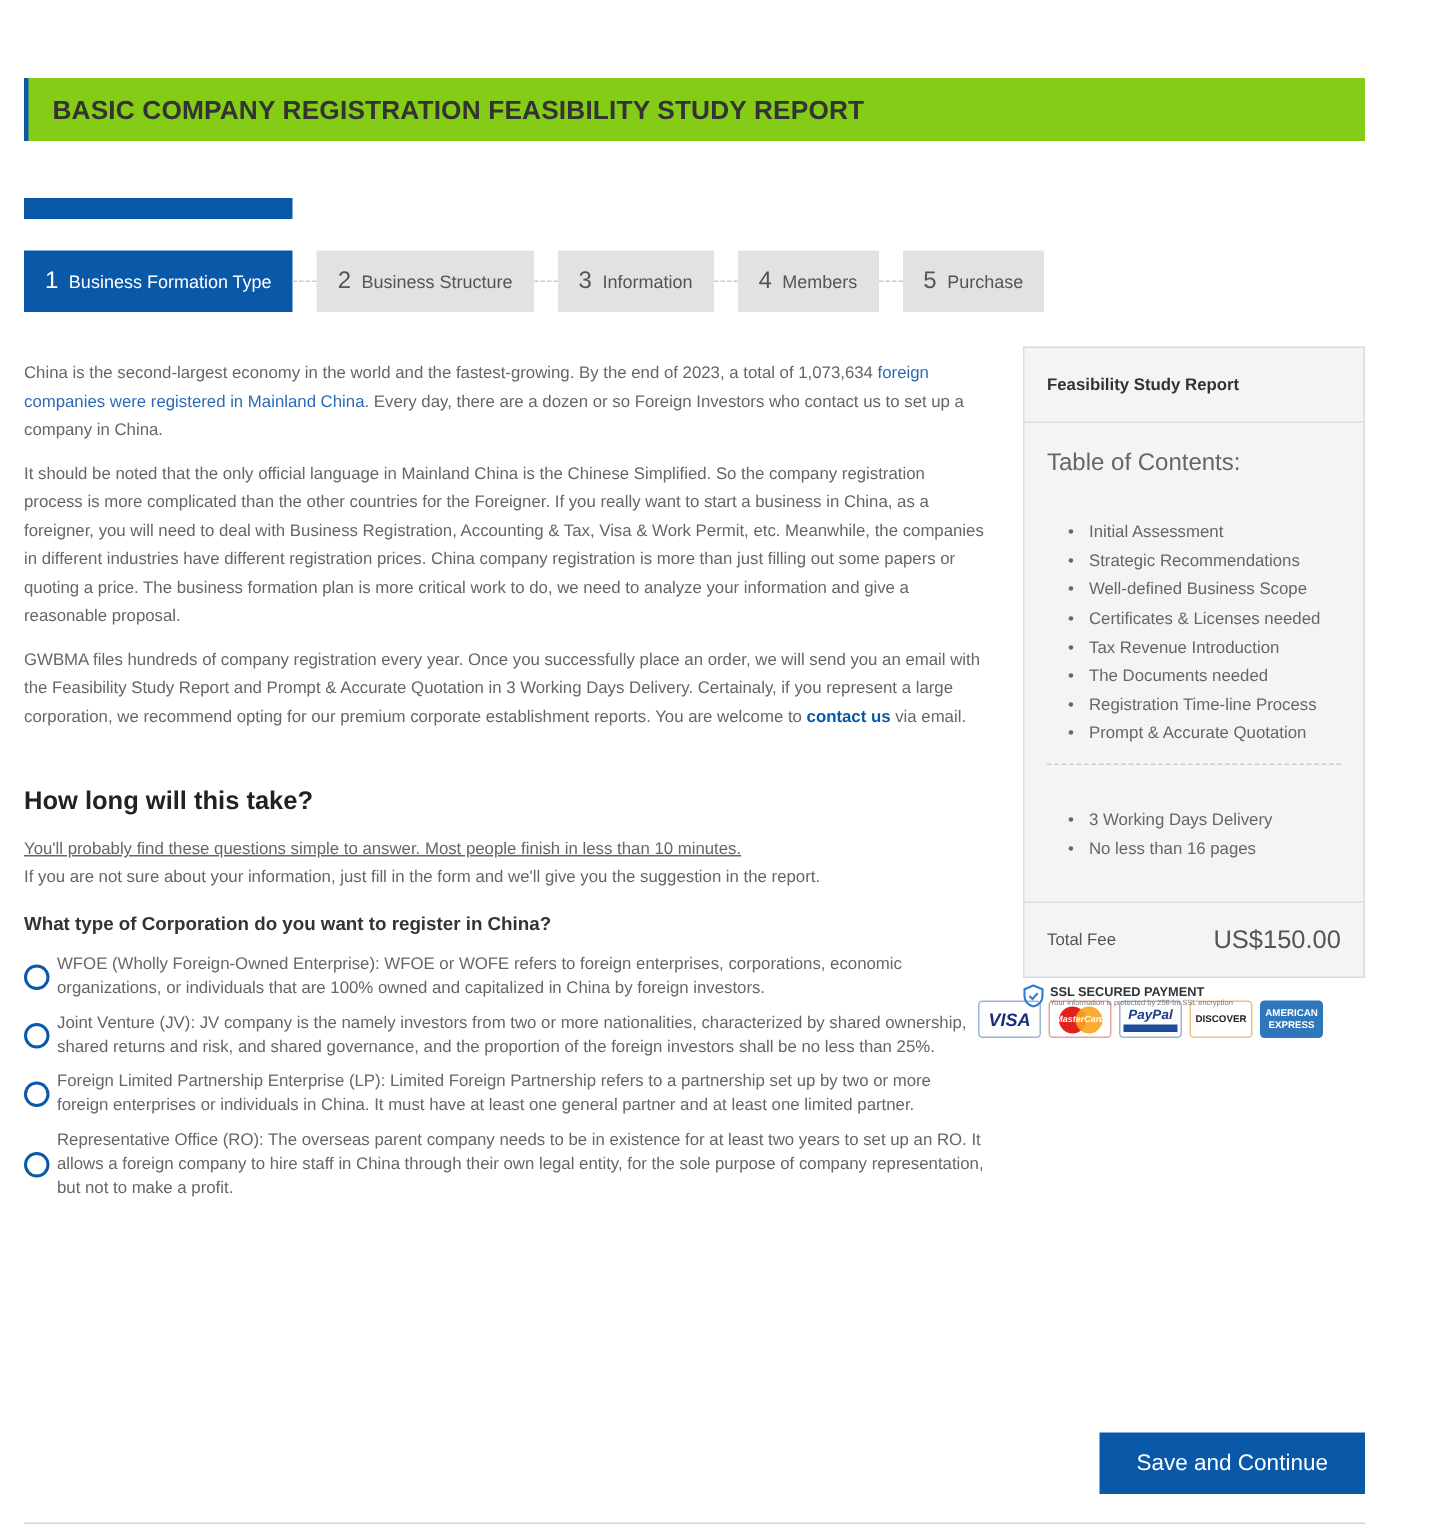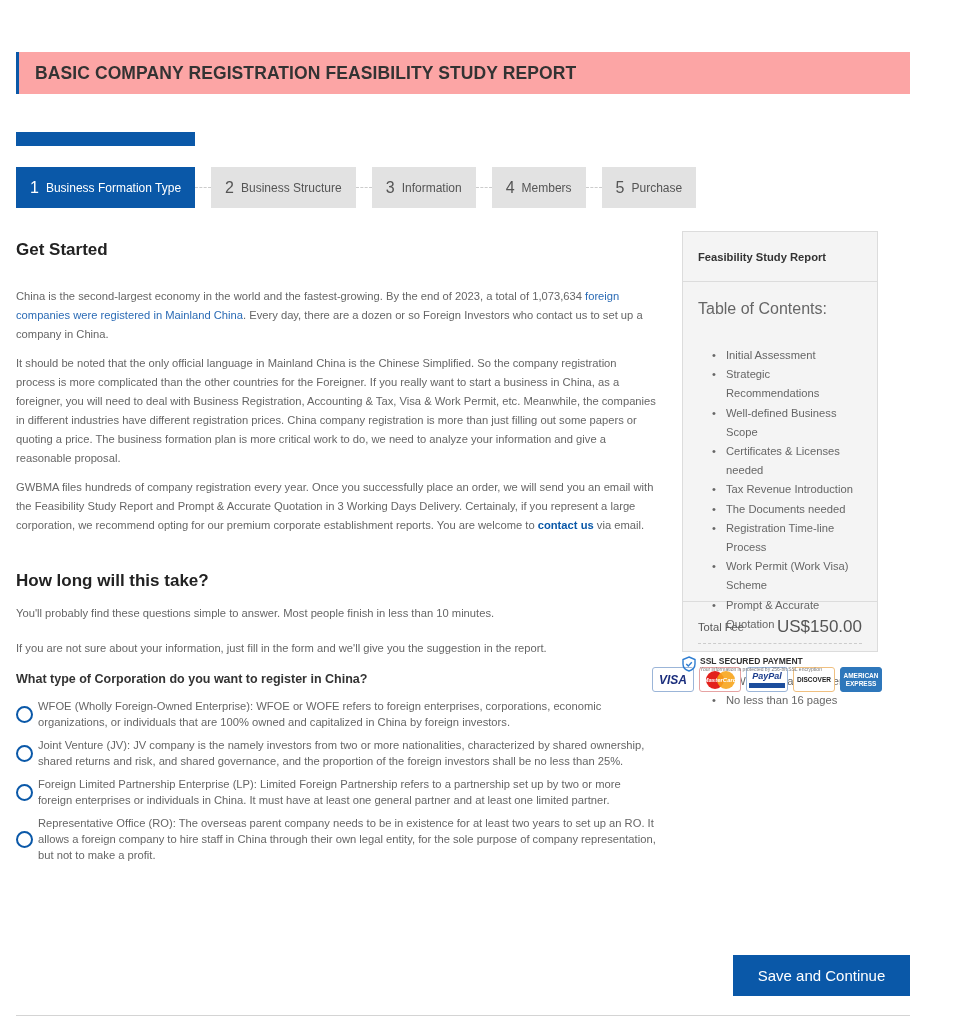--- a/index.html
+++ b/index.html
@@ -1,21 +1,21 @@
 <!DOCTYPE html>
 <html><head>
 <meta charset="utf-8">
 <style>
   * { box-sizing: border-box; margin: 0; padding: 0; }
   html, body { width: 969px; height: 1024px; background: #ffffff; overflow: hidden; }
   body { font-family: "Liberation Sans", "DejaVu Sans", sans-serif; color: #555; position: relative; }
 
   .title-bar {
     position: absolute; left: 16px; top: 52px; width: 894px; height: 42px;
-    background: #fca5a5; border-left: 3px solid #0a58a8;
+    background: #84cc16; border-left: 3px solid #0a58a8;
     display: flex; align-items: center; padding-left: 16px;
   }
   .title-bar h1 { font-size: 17.5px; font-weight: bold; color: #333; letter-spacing: 0.1px; }
 
   .progress-track { position: absolute; left: 16px; top: 132px; width: 894px; height: 14px; }
   .progress-fill { height: 14px; width: 179px; background: #0a58a8; }
 
   .steps { position: absolute; left: 16px; top: 167px; display: flex; align-items: center; }
   .step {
     height: 41px; background: #e2e2e2; color: #555;
@@ -33,21 +33,21 @@
   .q { font-size: 12.5px; font-weight: bold; color: #333; }
 
   .option { display: flex; align-items: center; margin-bottom: 7px; }
   .radio {
     width: 17px; height: 17px; border: 2px solid #0a58a8; border-radius: 50%;
     flex: 0 0 17px; margin-right: 5px;
   }
   .option-text { font-size: 11.2px; line-height: 16px; color: #666; }
 
   .sidebar {
-    position: absolute; left: 682px; top: 231px; width: 196px; height: 421px;
+    position: absolute; left: 682px; top: 231px; width: 228px; height: 421px;
     background: #f4f4f4; border: 1px solid #dcdcdc;
   }
   .sb-head { height: 50px; border-bottom: 1px solid #dcdcdc; display: flex; align-items: center; padding-left: 15px; }
   .sb-head span { font-size: 11.2px; font-weight: bold; color: #333; }
   .sb-body { padding: 18px 15px 0 15px; height: 320px; border-bottom: 1px solid #dcdcdc; }
   .sb-toc { font-size: 16px; color: #666; margin-bottom: 2px; }
   .sb-list { list-style: none; padding-left: 14px; margin-top: 28px; }
   .sb-list li { font-size: 11.2px; line-height: 19.2px; color: #666; position: relative; padding-left: 14px; }
   .sb-list li::before { content: "•"; position: absolute; left: 0; color: #666; }
   .sb-divider { border-top: 1px dashed #ccc; margin: 9px 0 9px 0; }
@@ -117,31 +117,30 @@
     <span>Members</span>
   </div>
   <div class="step-sep"></div>
   <div class="step">
     <span class="num">5</span>
     <span>Purchase</span>
   </div>
 </div>
 
 <div class="main">
-  <h2 class="h2" style="margin-bottom:27px;">Get Started</h2>
   <p class="p">
     <span>China is the second-largest economy in the world and the fastest-growing. By the end of 2023, a total of 1,073,634 </span><span class="link">foreign companies were registered in Mainland China</span><span>. Every day, there are a dozen or so Foreign Investors who contact us to set up a company in China.</span>
   </p>
   <p class="p">It should be noted that the only official language in Mainland China is the Chinese Simplified. So the company registration process is more complicated than the other countries for the Foreigner. If you really want to start a business in China, as a foreigner, you will need to deal with Business Registration, Accounting &amp; Tax, Visa &amp; Work Permit, etc. Meanwhile, the companies in different industries have different registration prices. China company registration is more than just filling out some papers or quoting a price. The business formation plan is more critical work to do, we need to analyze your information and give a reasonable proposal.</p>
   <p class="p">
     <span>GWBMA files hundreds of company registration every year. Once you successfully place an order, we will send you an email with the Feasibility Study Report and Prompt &amp; Accurate Quotation in 3 Working Days Delivery. Certainaly, if you represent a large corporation, we recommend opting for our premium corporate establishment reports. You are welcome to </span><span class="link-bold">contact us</span><span> via email.</span>
   </p>
 
   <h2 class="h2" style="margin-top:36px; margin-bottom:13px;">How long will this take?</h2>
-  <p class="p" style="margin-bottom:16px;">You'll probably find these questions simple to answer. Most people finish in less than 10 minutes.</p>
+  <p class="p" style="margin-bottom:0;text-decoration:underline;">You'll probably find these questions simple to answer. Most people finish in less than 10 minutes.</p>
   <p class="p" style="margin-bottom:14px;">If you are not sure about your information, just fill in the form and we'll give you the suggestion in the report.</p>
 
   <div class="q" style="margin-bottom:12px;">What type of Corporation do you want to register in China?</div>
 
   <div class="option">
     <span class="radio"></span>
     <span class="option-text">WFOE (Wholly Foreign-Owned Enterprise): WFOE or WOFE refers to foreign enterprises, corporations, economic organizations, or individuals that are 100% owned and capitalized in China by foreign investors.</span>
   </div>
   <div class="option">
     <span class="radio"></span>
@@ -164,21 +163,20 @@
   <div class="sb-body">
     <div class="sb-toc">Table of Contents:</div>
     <ul class="sb-list">
       <li>Initial Assessment</li>
       <li>Strategic Recommendations</li>
       <li>Well-defined Business Scope</li>
       <li>Certificates &amp; Licenses needed</li>
       <li>Tax Revenue Introduction</li>
       <li>The Documents needed</li>
       <li>Registration Time-line Process</li>
-      <li style="width:140px;">Work Permit (Work Visa) Scheme</li>
       <li>Prompt &amp; Accurate Quotation</li>
     </ul>
     <div class="sb-divider"></div>
     <ul class="sb-list">
       <li>3 Working Days Delivery</li>
       <li>No less than 16 pages</li>
     </ul>
   </div>
   <div class="sb-foot">
     <span class="sb-fee-label">Total Fee</span>

